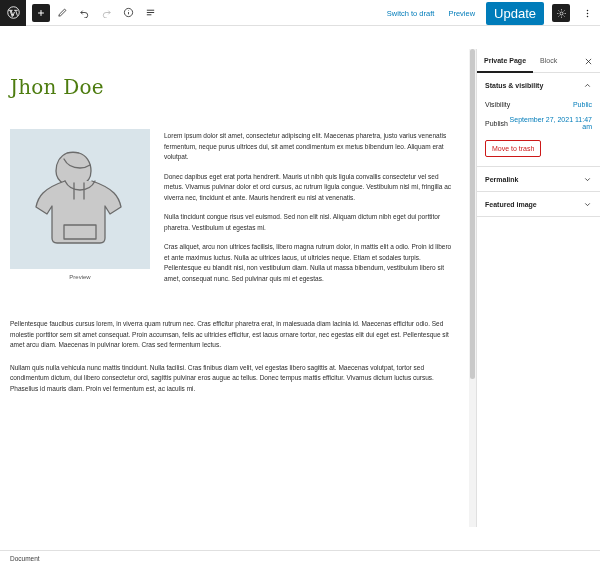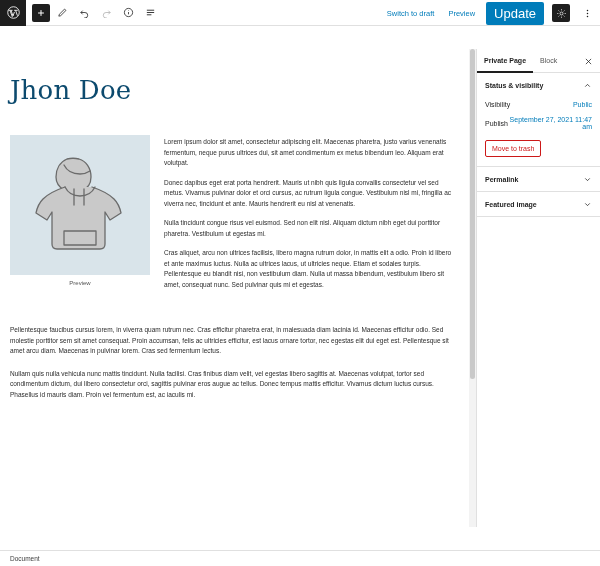--- a/index.html
+++ b/index.html
@@ -125,23 +125,23 @@
     background: #fff;
     border-right: 1px solid #e0e0e0;
   }
   .canvas {
     padding: 26px 22px 0 10px;
     height: 100%;
     overflow: hidden;
   }
   .post-title {
     font-family: "DejaVu Serif", serif;
-    font-size: 26px;
+    font-size: 20px;
     font-weight: 400;
-    color: #0c4a6e;
+    color: #4d7c0f;
     margin: 0 0 30px 0;
     letter-spacing: .2px;
   }
 
   .media-text {
     display: flex;
     gap: 14px;
     align-items: flex-start;
     margin-bottom: 26px;
   }

